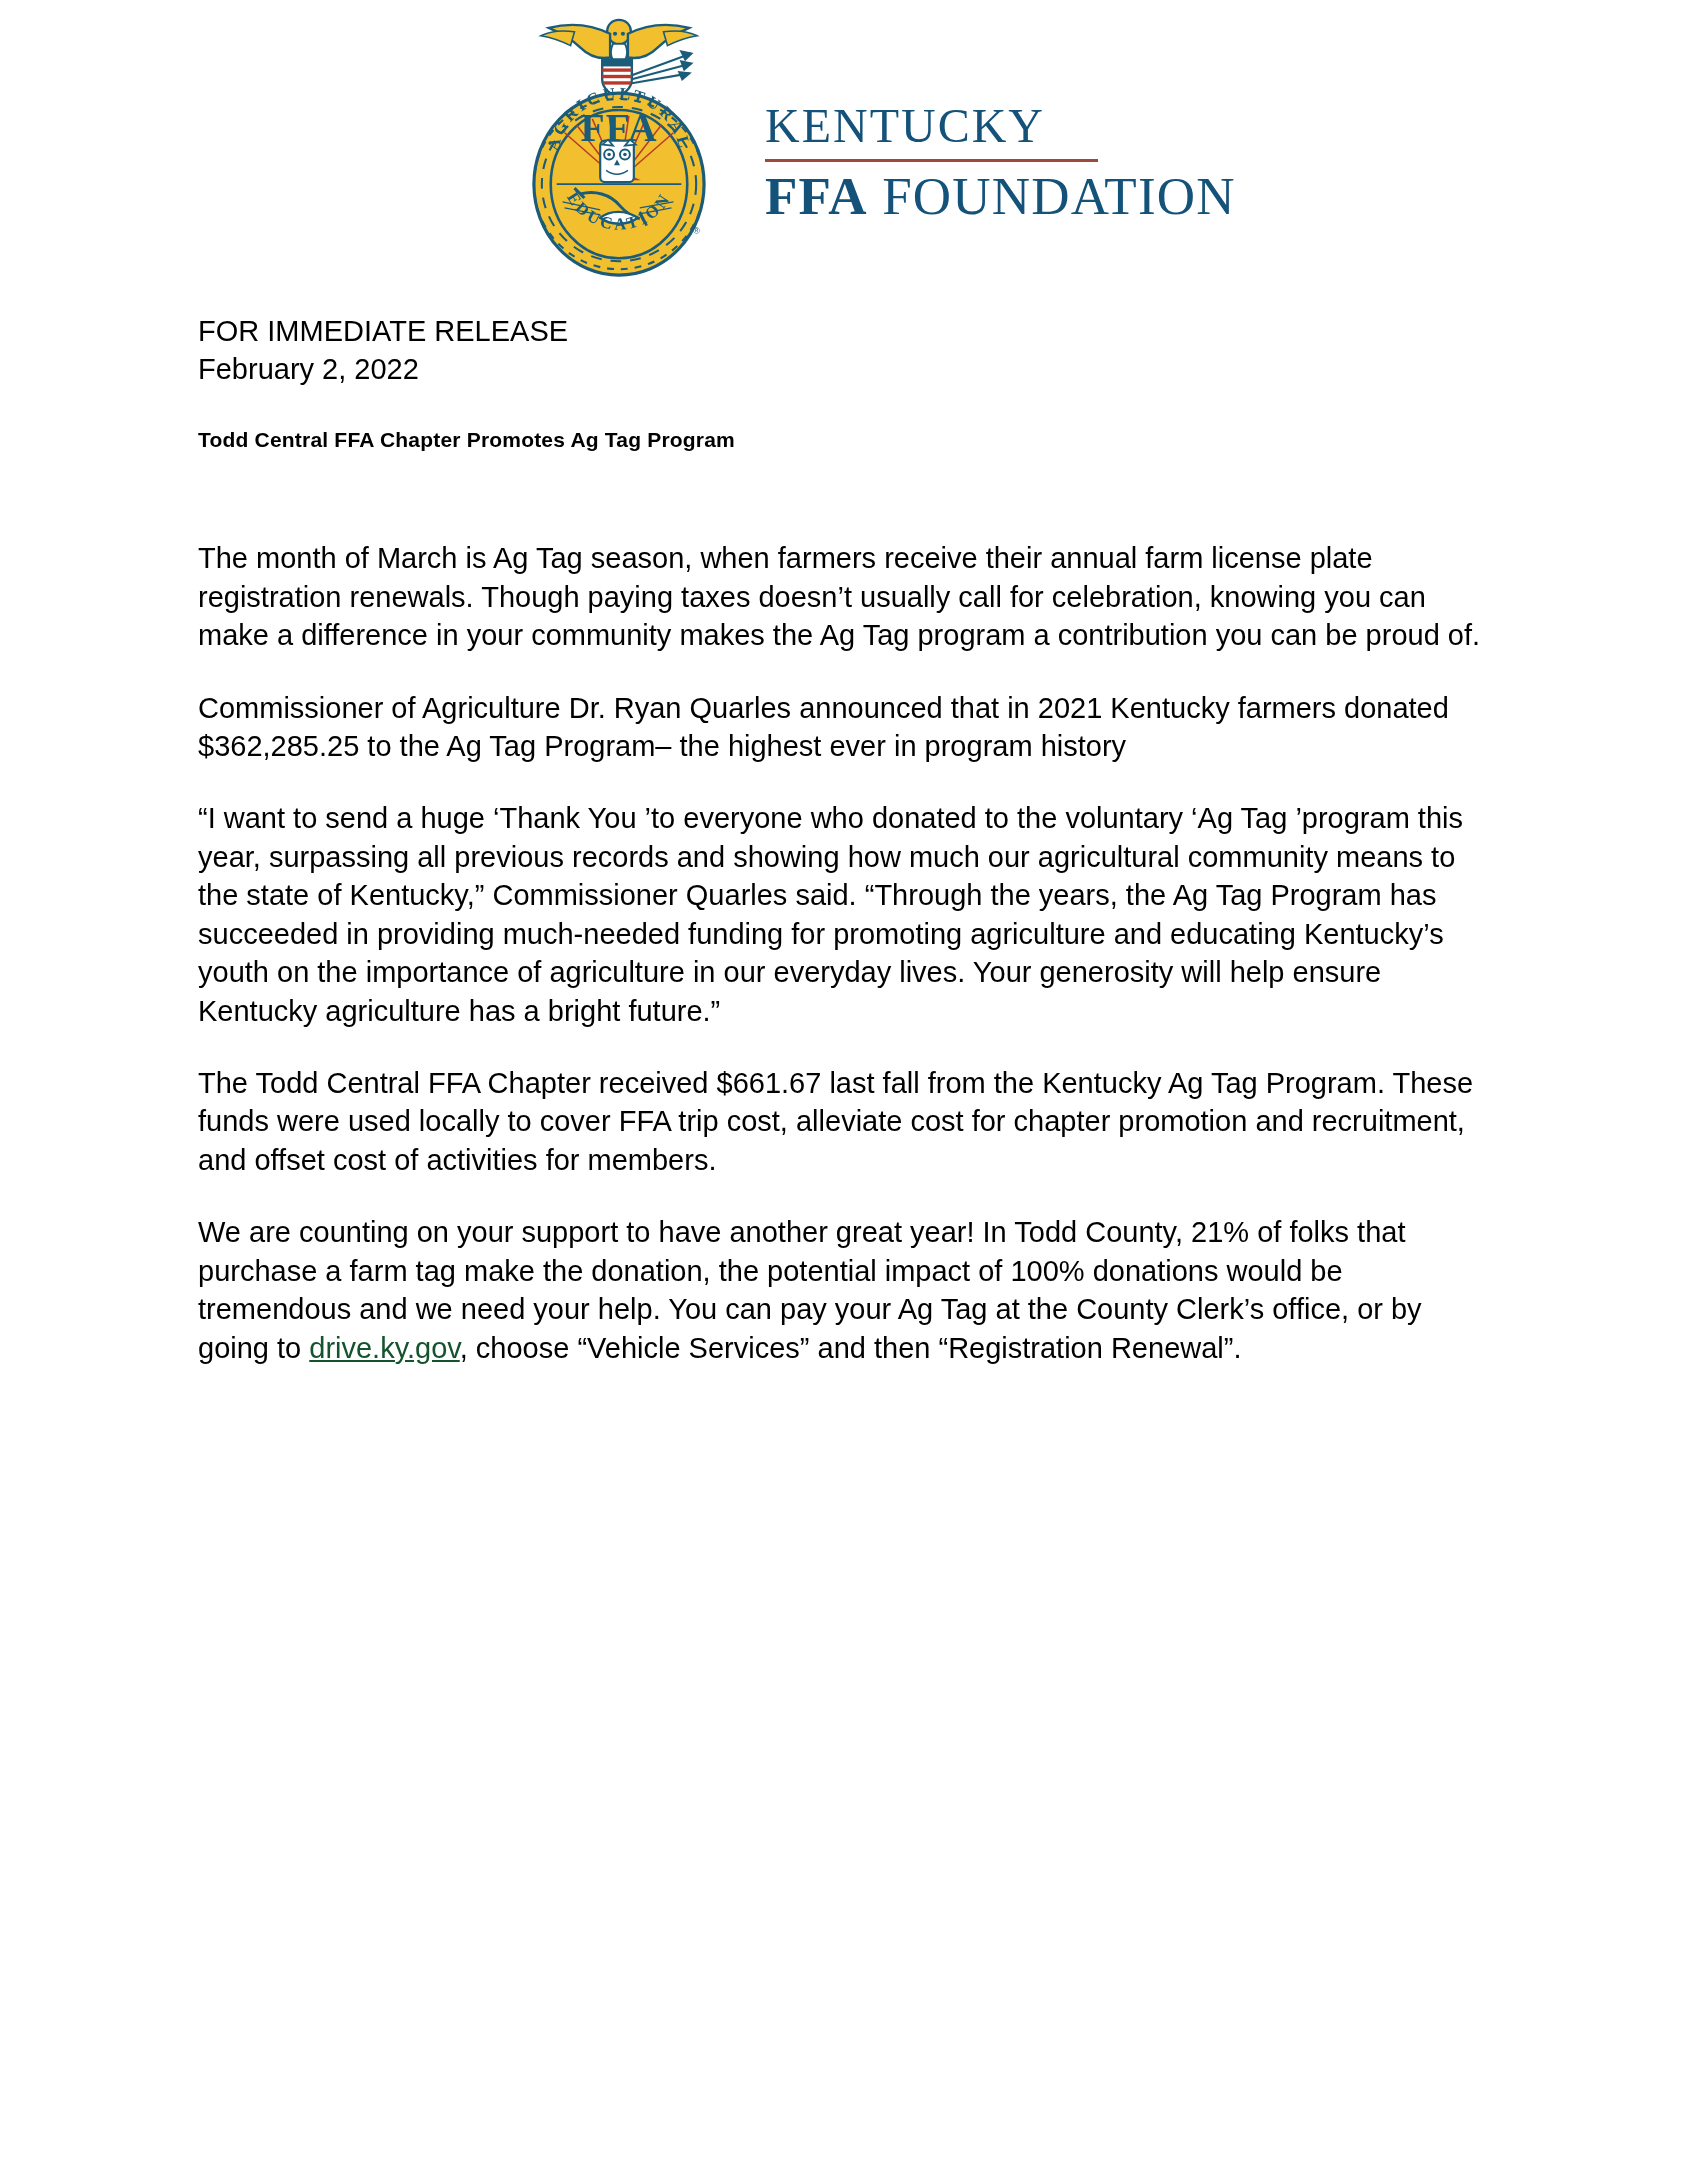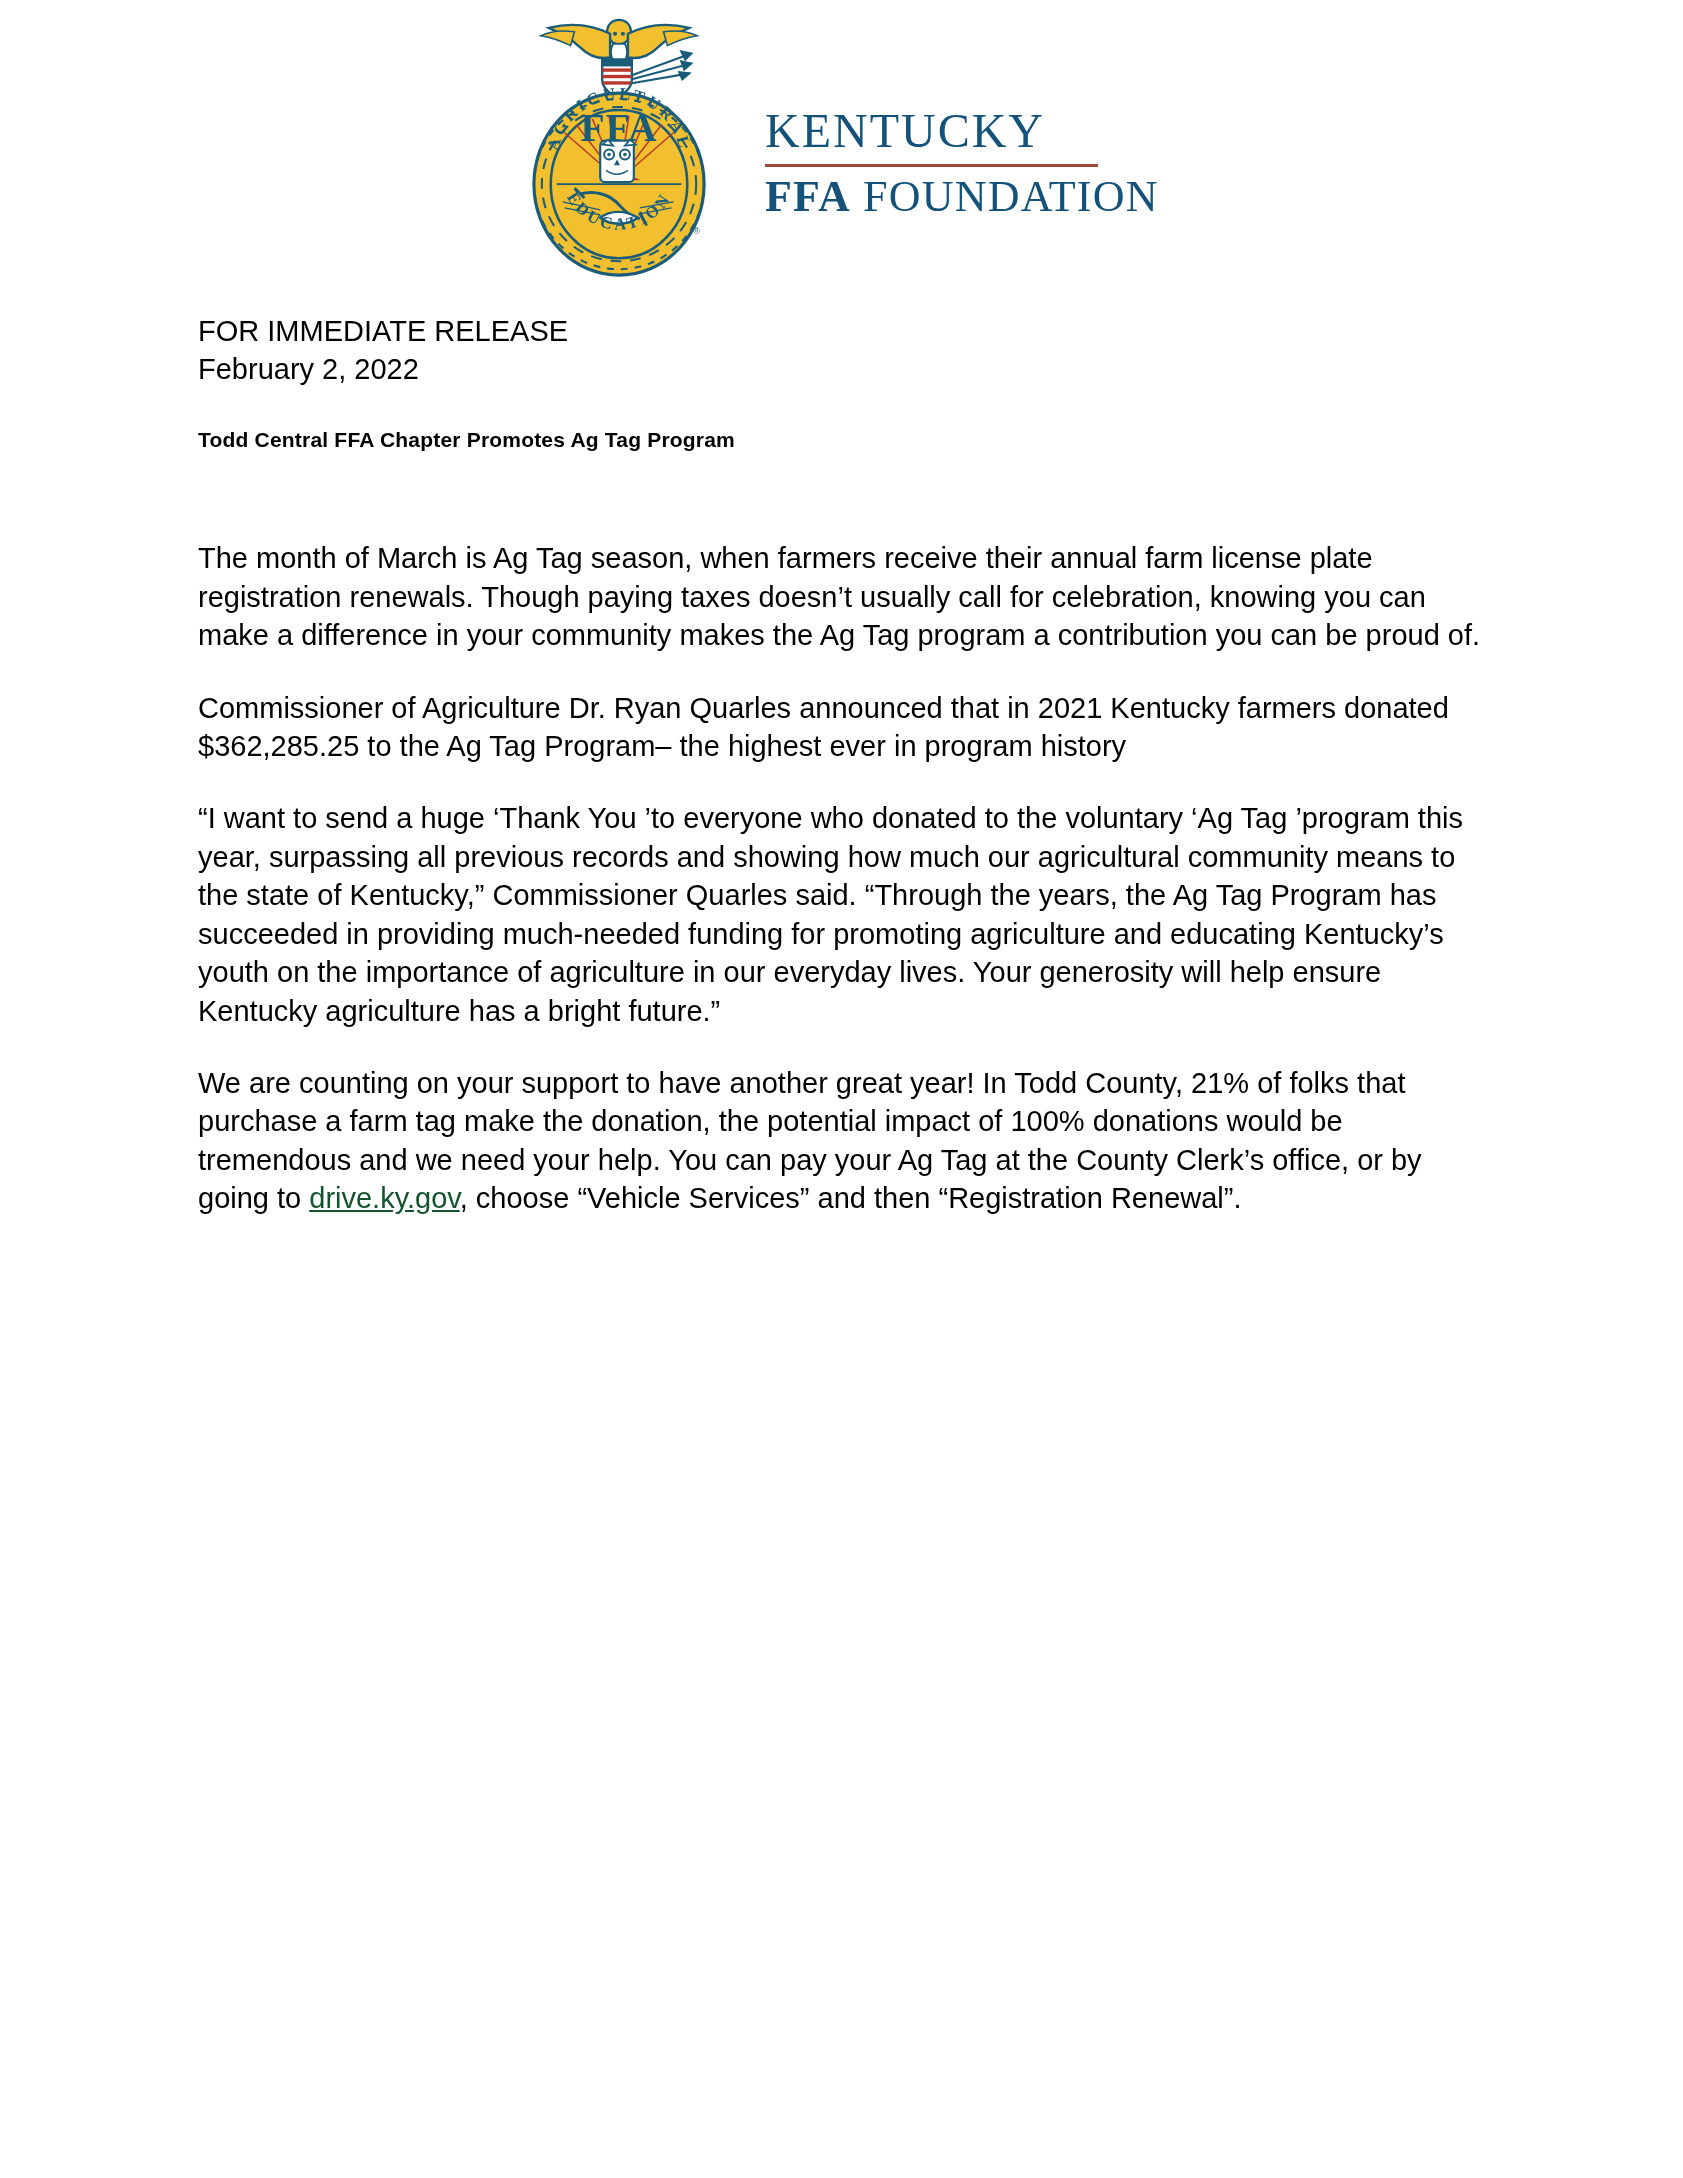--- a/index.html
+++ b/index.html
@@ -57,21 +57,21 @@
     white-space: nowrap;
   }
   .wm-rule {
     height: 3px;
     background: #9c4a3c;
     margin: 9px 0 8px 0;
     width: 333px;
   }
   .wm-line2 {
     font-family: "Liberation Serif", serif;
-    font-size: 44px;
+    font-size: 53px;
     letter-spacing: 1.2px;
     color: #14527a;
     line-height: 1.0;
     white-space: nowrap;
   }
   .wm-bold { font-weight: bold; }
 
   
   .content {
     padding-left: 198px;
@@ -230,18 +230,19 @@
     </div>
 
     <div class="headline">Todd Central FFA Chapter Promotes Ag Tag Program</div>
 
     <p class="para first">The month of March is Ag Tag season, when farmers receive their annual farm license plate registration renewals. Though paying taxes doesn’t usually call for celebration, knowing you can make a difference in your community makes the Ag Tag program a contribution you can be proud of.</p>
 
     <p class="para spaced">Commissioner of Agriculture Dr. Ryan Quarles announced that in 2021 Kentucky farmers donated $362,285.25 to the Ag Tag Program– the highest ever in program history</p>
 
     <p class="para spaced">“I want to send a huge ‘Thank You ’to everyone who donated to the voluntary ‘Ag Tag ’program this year, surpassing all previous records and showing how much our agricultural community means to the state of Kentucky,” Commissioner Quarles said. “Through the years, the Ag Tag Program has succeeded in providing much-needed funding for promoting agriculture and educating Kentucky’s youth on the importance of agriculture in our everyday lives. Your generosity will help ensure Kentucky agriculture has a bright future.”</p>
 
+    <p class="para spaced">The Todd Central FFA Chapter received $661.67 last fall from the Kentucky Ag Tag Program. These funds were used locally to cover FFA trip cost, alleviate cost for chapter promotion and recruitment, and offset cost of activities for members.</p>
 
     <p class="para spaced"><span>We are counting on your support to have another great year! In Todd County, 21% of folks that purchase a farm tag make the donation, the potential impact of 100% donations would be tremendous and we need your help. You can pay your Ag Tag at the County Clerk’s office, or by going to </span><a class="link" href="#">drive.ky.gov</a><span>, choose “Vehicle Services” and then “Registration Renewal”.</span></p>
 
   </div>
 </div>
 
 
 </body></html>

